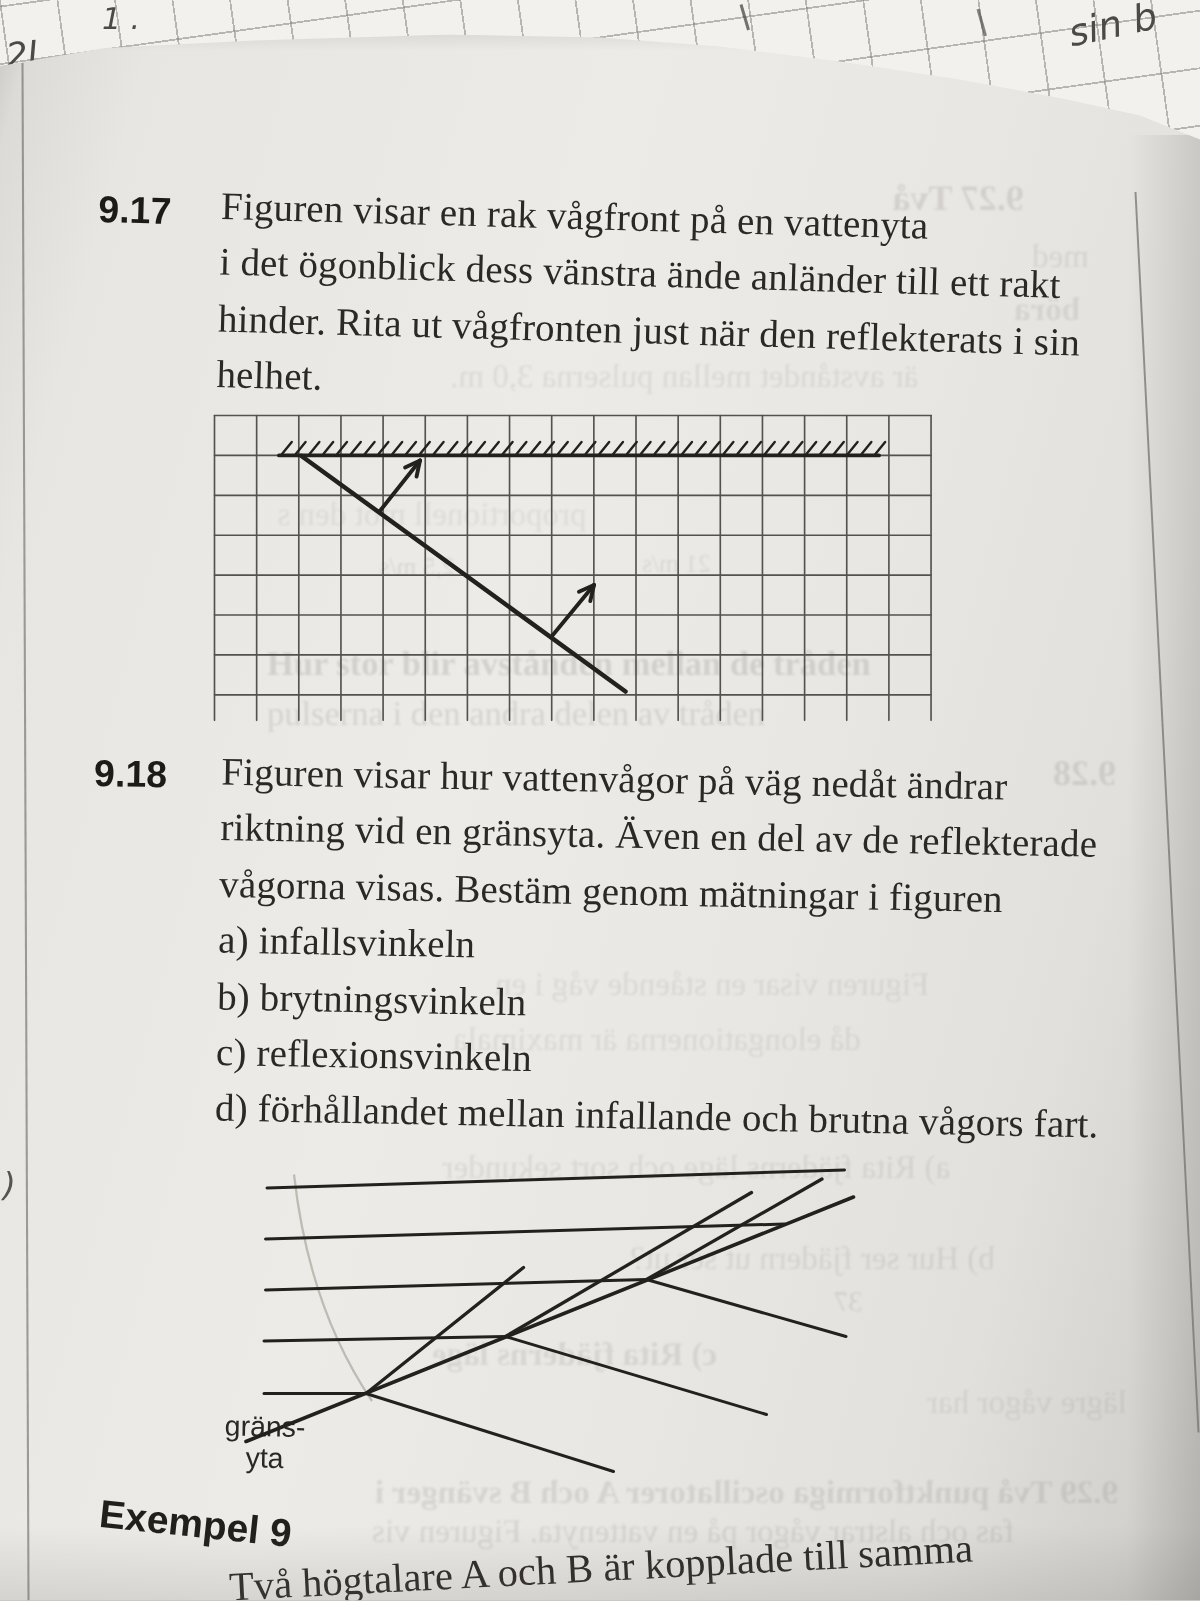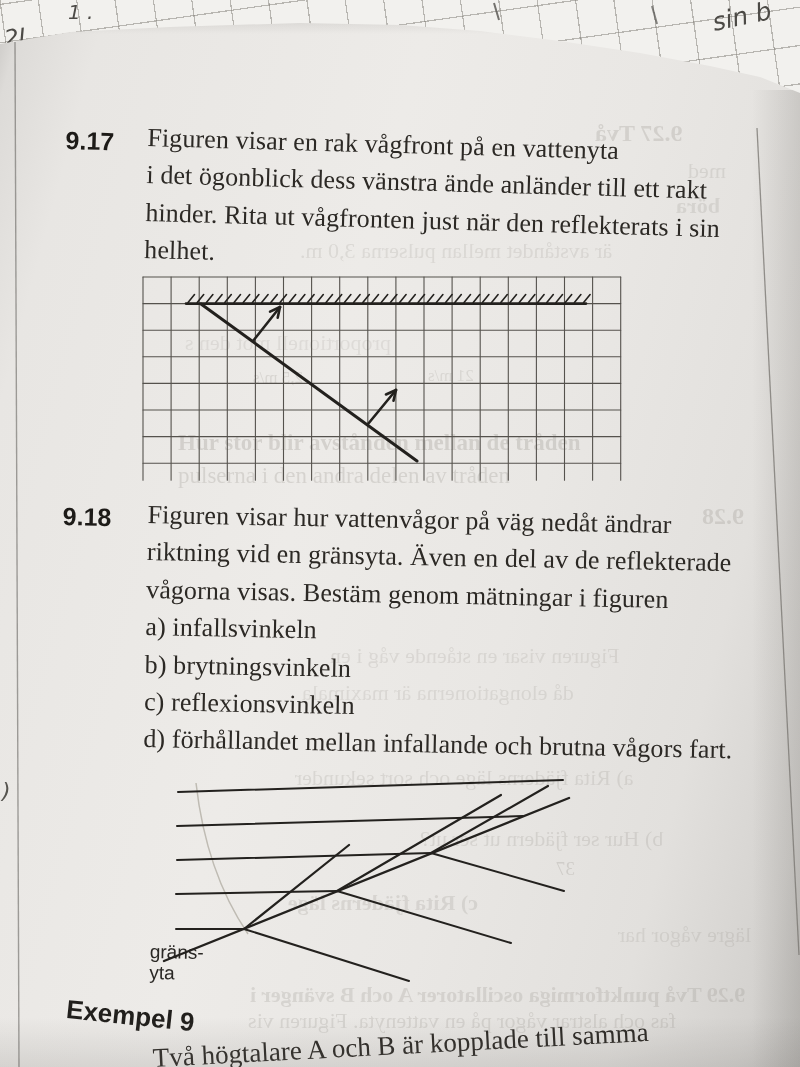--- a/index.html
+++ b/index.html
@@ -39,21 +39,21 @@
     white-space:nowrap;filter:blur(.6px);}
   
   .pnum{position:absolute;font-family:"Liberation Sans",sans-serif;font-weight:700;
     font-size:25px;color:#1d1b18;transform-origin:left top;}
   .ptext{position:absolute;font-size:26px;color:#2c2925;transform-origin:left top;
     letter-spacing:.1px;}
   .ptext .tline{line-height:37.4px;white-space:nowrap;}
   .heading{position:absolute;font-family:"Liberation Sans",sans-serif;font-weight:700;
     font-size:26px;color:#211f1c;transform-origin:left top;}
   .figlabel{position:absolute;font-family:"Liberation Sans",sans-serif;font-size:19px;
-    color:#2a2825;transform-origin:left top;}
+    color:#2a2825;transform-origin:left top;text-align:center;}
   .figlabel .tline{line-height:21px;white-space:nowrap;}
   .bottomline{position:absolute;font-size:27px;color:#2c2925;white-space:nowrap;
     transform-origin:left top;}
   svg.figs{position:absolute;left:0;top:0;pointer-events:none;}
 </style>
 </head>
 <body>
 
 <div class="desk">
   <div class="desk-grid"></div>

